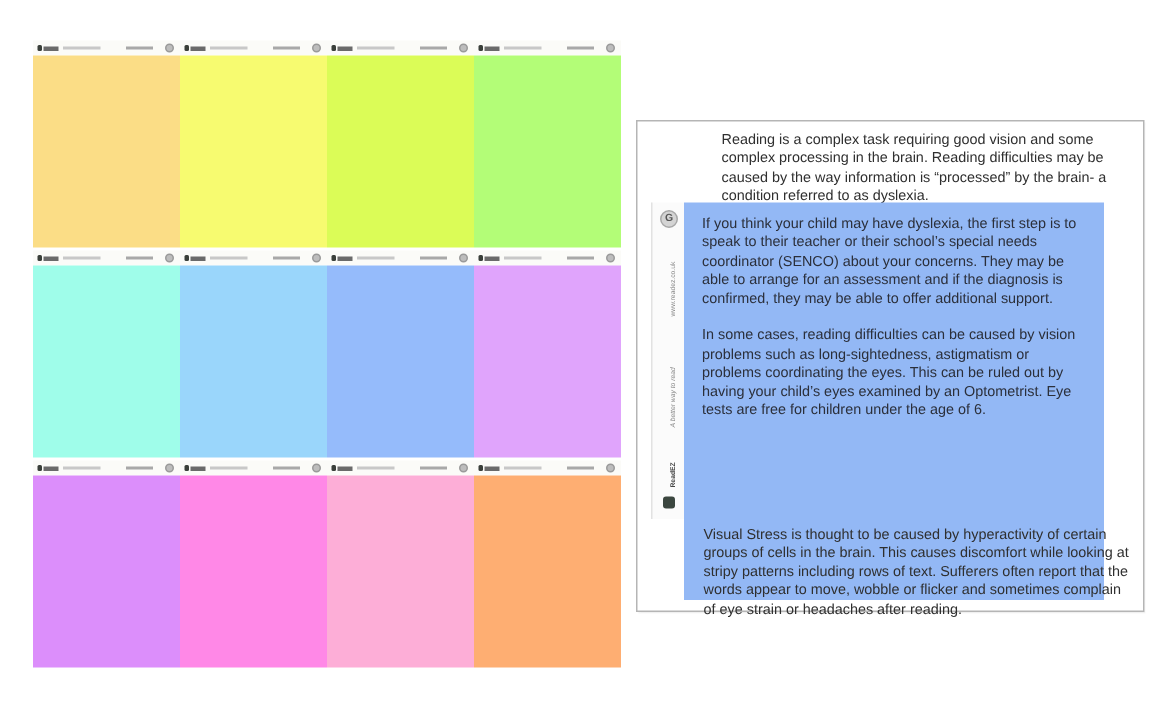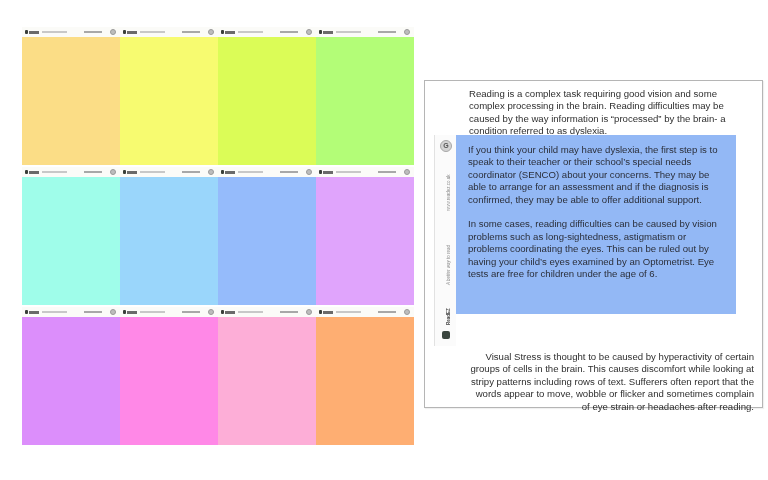--- a/index.html
+++ b/index.html
@@ -19,22 +19,22 @@
   .swatches { display: flex; height: 128px; }
   .swatch { width: 98px; height: 128px; }
   .row + .row { margin-top: 2px; }
 
   .panel {
     position: absolute; left: 424px; top: 80px; width: 339px; height: 328px;
     border: 1px solid #b5b5b5; box-sizing: border-box; background: #ffffff;
     box-shadow: 1px 1px 1px rgba(0,0,0,0.06);
   }
   .panel p { margin: 0; font-size: 9.6px; line-height: 12.4px; color: #2f2f2f; }
-  .intro { position: absolute; left: 44px; top: 7px; width: 285px; }
-  .outro { position: absolute; left: 44px; top: 270px; width: 285px; text-align: right; }
+  .intro { position: absolute; left: 56px; top: 7px; width: 285px; }
+  .outro { position: absolute; left: 44px; top: 270px; width: 285px; }
 
   .overlay-card {
     position: absolute; left: 9px; top: 54px; width: 302px; height: 211px;
     display: flex;
   }
   .card-strip {
     width: 22px; height: 211px; background: #fbfbfb; position: relative;
     border-left: 1px solid #e2e2e2; box-sizing: border-box;
   }
   .card-badge {
@@ -44,21 +44,21 @@
   }
   .card-url, .card-tag, .card-brand {
     position: absolute; left: 11px; transform-origin: 0 0; transform: rotate(-90deg);
     white-space: nowrap; font-size: 4.5px; color: #888;
   }
   .card-url { top: 76px; }
   .card-tag { top: 150px; font-style: italic; }
   .card-brand { top: 190px; color: #444; font-weight: bold; }
   .card-logo { position: absolute; left: 7px; top: 196px; width: 8px; height: 8px; background: #3b463f; border-radius: 2px; }
   .card-body {
-    flex: 1; background: #93b8f5; height: 179px; box-sizing: border-box; padding: 9px 8px 0 12px;
+    flex: 1; background: #93b8f5; height: 265px; box-sizing: border-box; padding: 9px 8px 0 12px;
   }
   .card-body p { margin: 0 0 12.4px 0; font-size: 9.6px; line-height: 12.4px; color: #2b2f3a; }
 </style>
 </head>
 <body>
 
 <div class="grid">
   <div class="row">
     <div class="strip">
       <div class="strip-cell">

